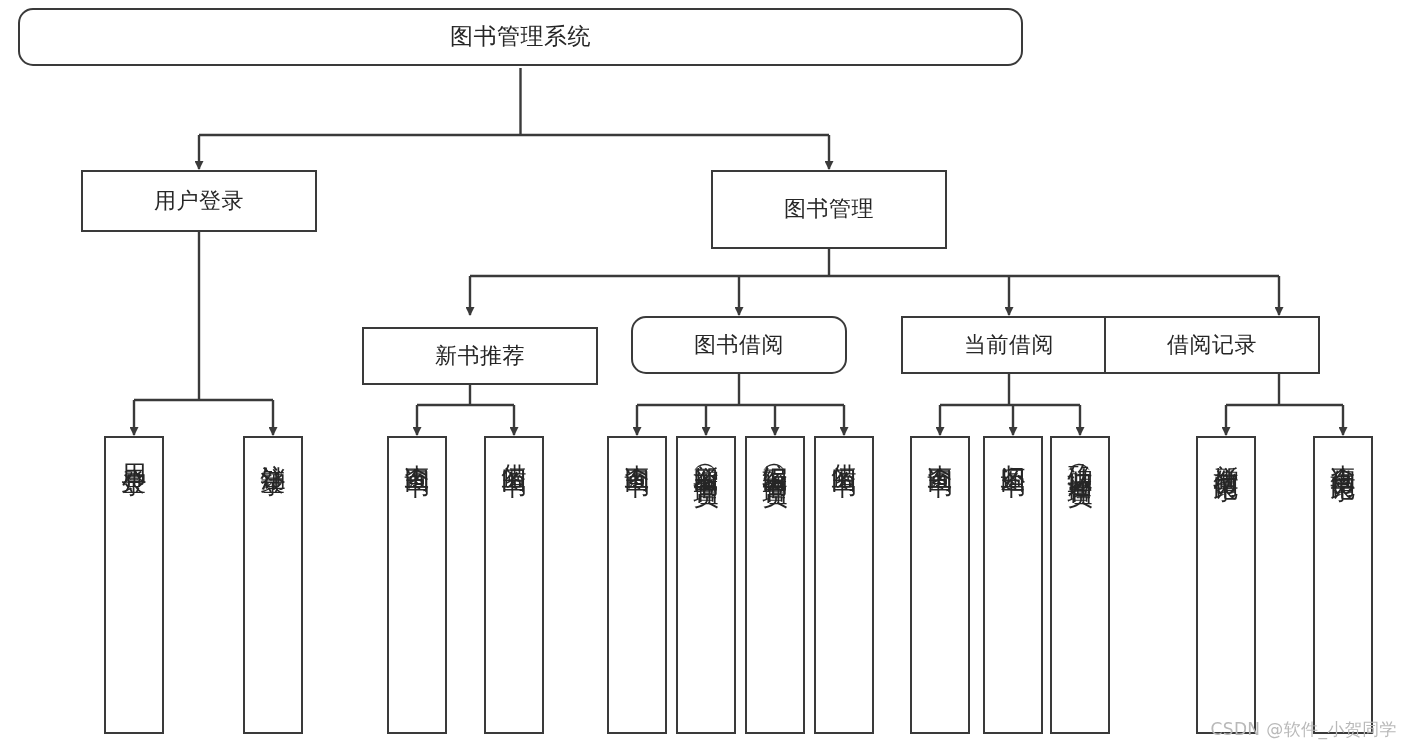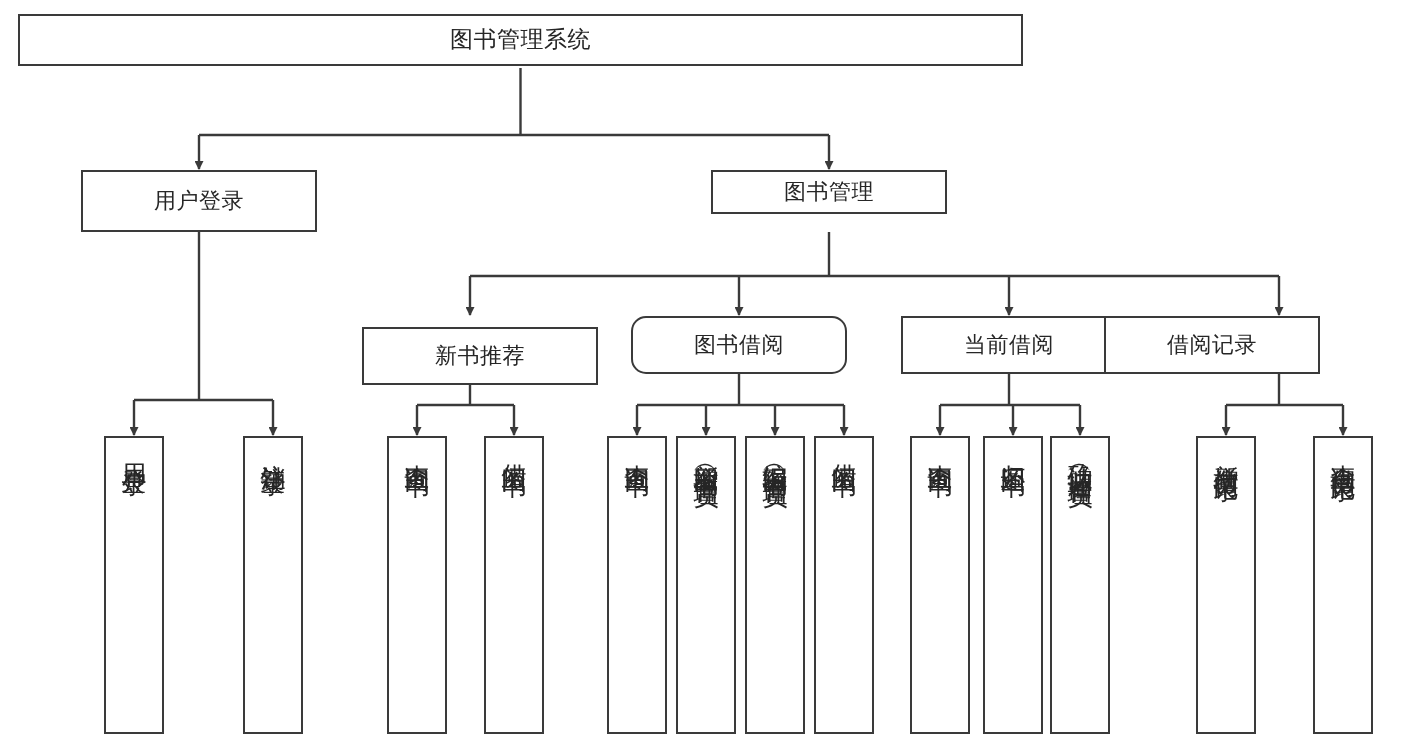--- a/index.html
+++ b/index.html
@@ -115,27 +115,27 @@
         <path d="M1013,405 L1013,435" marker-end="url(#arrowhead)"></path>
         <path d="M1080,405 L1080,435" marker-end="url(#arrowhead)"></path>
         <path d="M1279,374 L1279,405"></path>
         <path d="M1226,405 L1343,405"></path>
         <path d="M1226,405 L1226,435" marker-end="url(#arrowhead)"></path>
         <path d="M1343,405 L1343,435" marker-end="url(#arrowhead)"></path>
       </g>
   </svg>
 
   <div id="node-layer">
-      <div class="node horizontal root" style="left: 18px; top: 14px; width: 1005px; height: 52px;">
+      <div class="node horizontal root" style="left: 18px; top: 8px; width: 1005px; height: 58px; border-radius: 15px;">
         <div class="node-label">图书管理系统</div>
       </div>
       <div class="node horizontal" style="left: 81px; top: 170px; width: 236px; height: 62px;">
         <div class="node-label">用户登录</div>
       </div>
-      <div class="node horizontal" style="left: 711px; top: 170px; width: 236px; height: 44px; align-items: center;">
+      <div class="node horizontal" style="left: 711px; top: 170px; width: 236px; height: 79px; align-items: center;">
         <div class="node-label">图书管理</div>
       </div>
       <div class="node horizontal" style="left: 362px; top: 327px; width: 236px; height: 58px;">
         <div class="node-label">新书推荐</div>
       </div>
       <div class="node horizontal" style="left: 631px; top: 316px; width: 216px; height: 58px; border-radius: 15px;">
         <div class="node-label">图书借阅</div>
       </div>
       <div class="node horizontal" style="left: 901px; top: 316px; width: 216px; height: 58px;">
         <div class="node-label">当前借阅</div>
@@ -177,13 +177,14 @@
         <div class="node-label">确认归还（管理员）</div>
       </div>
       <div class="node vertical" style="left: 1196px; top: 436px; width: 60px; height: 298px;">
         <div class="node-label">新增借阅记录</div>
       </div>
       <div class="node vertical" style="left: 1313px; top: 436px; width: 60px; height: 298px;">
         <div class="node-label">查询借阅记录</div>
       </div>
     </div>
 
+  <div class="watermark">CSDN @软件_小贺同学</div>
 </div>
 
 </body></html>

